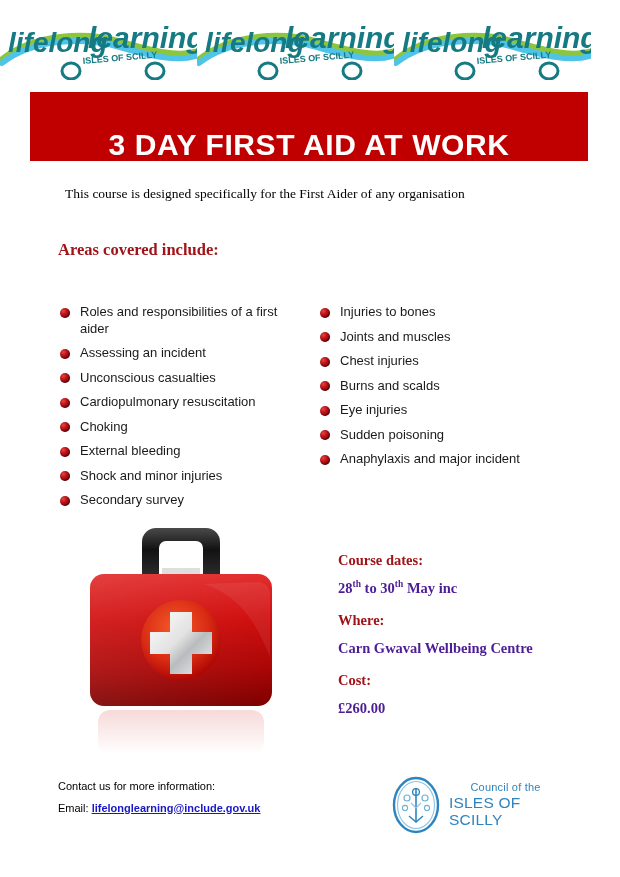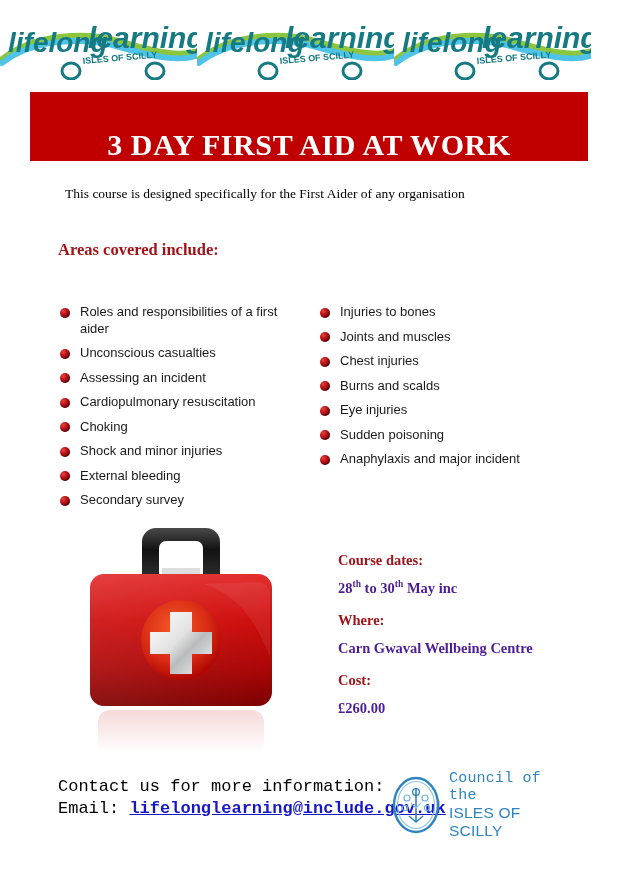--- a/index.html
+++ b/index.html
@@ -42,21 +42,21 @@
     top: 92px;
     width: 558px;
     height: 69px;
     background: #C00000;
     display: flex;
     align-items: center;
     justify-content: center;
     box-sizing: border-box;
   }
   .title-banner .title-text {
-    font-family: Liberation Serif, serif;
+    font-family: Liberation Sans, sans-serif;
     font-weight: bold;
     font-size: 30px;
     letter-spacing: 0.6px;
     color: #ffffff;
     text-align: center;
     white-space: nowrap;
     margin-top: 36px;
   }
 
   
@@ -151,22 +151,22 @@
     font-size: 9.5px;
     vertical-align: super;
     line-height: 0;
   }
 
   
   .contact {
     position: absolute;
     left: 58px;
     top: 776px;
-    font-family: Liberation Mono, monospace;
-    font-size: 17px;
+    font-family: Liberation Sans, sans-serif;
+    font-size: 11px;
     line-height: 21.5px;
     color: #000000;
     white-space: nowrap;
   }
   .contact .strong { font-weight: bold; }
   .contact .email-link {
     font-weight: bold;
     color: #1717C8;
     text-decoration: underline;
   }
@@ -184,24 +184,25 @@
   }
   .council .emblem { flex: 0 0 48px; }
   .council .emblem svg { display: block; }
   .council .c-text {
     display: flex;
     flex-direction: column;
     justify-content: center;
     line-height: 1.12;
   }
   .council .c-line1 {
-    font-family: Liberation Mono, monospace;
-    font-size: 15px;
+    font-family: Liberation Sans, sans-serif;
+    font-size: 11px;
     color: #2E84BE;
     letter-spacing: 0.2px;
+    text-align: center;
   }
   .council .c-line2 {
     font-family: "Liberation Sans", sans-serif;
     font-size: 15.5px;
     color: #2E84BE;
     letter-spacing: 0.2px;
   }
 </style>
 </head>
 <body>
@@ -257,41 +258,41 @@
 
 <div class="bullets">
 
   <div class="bullet-col">
     <div class="bullet-item">
       <span class="dot"></span>
       <span>Roles and responsibilities of a first aider</span>
     </div>
     <div class="bullet-item">
       <span class="dot"></span>
+      <span>Assessing an incident</span>
+    </div>
+    <div class="bullet-item">
+      <span class="dot"></span>
       <span>Unconscious casualties</span>
     </div>
     <div class="bullet-item">
       <span class="dot"></span>
-      <span>Assessing an incident</span>
-    </div>
-    <div class="bullet-item">
-      <span class="dot"></span>
       <span>Cardiopulmonary resuscitation</span>
     </div>
     <div class="bullet-item">
       <span class="dot"></span>
       <span>Choking</span>
     </div>
     <div class="bullet-item">
       <span class="dot"></span>
+      <span>External bleeding</span>
+    </div>
+    <div class="bullet-item">
+      <span class="dot"></span>
       <span>Shock and minor injuries</span>
-    </div>
-    <div class="bullet-item">
-      <span class="dot"></span>
-      <span>External bleeding</span>
     </div>
     <div class="bullet-item">
       <span class="dot"></span>
       <span>Secondary survey</span>
     </div>
   </div>
 
   <div class="bullet-col">
     <div class="bullet-item">
       <span class="dot"></span>

